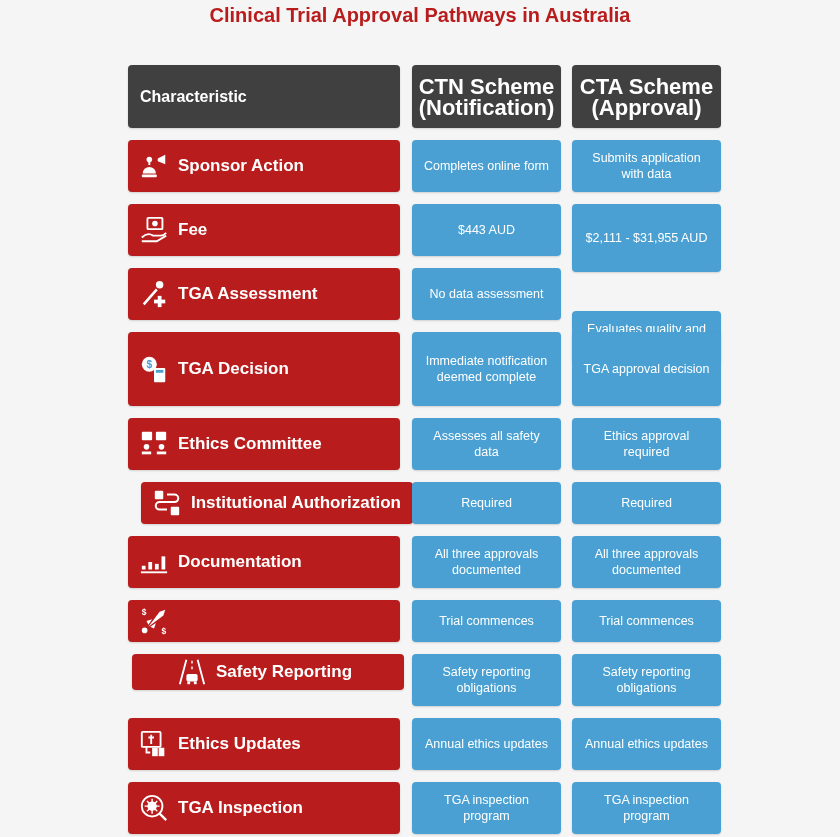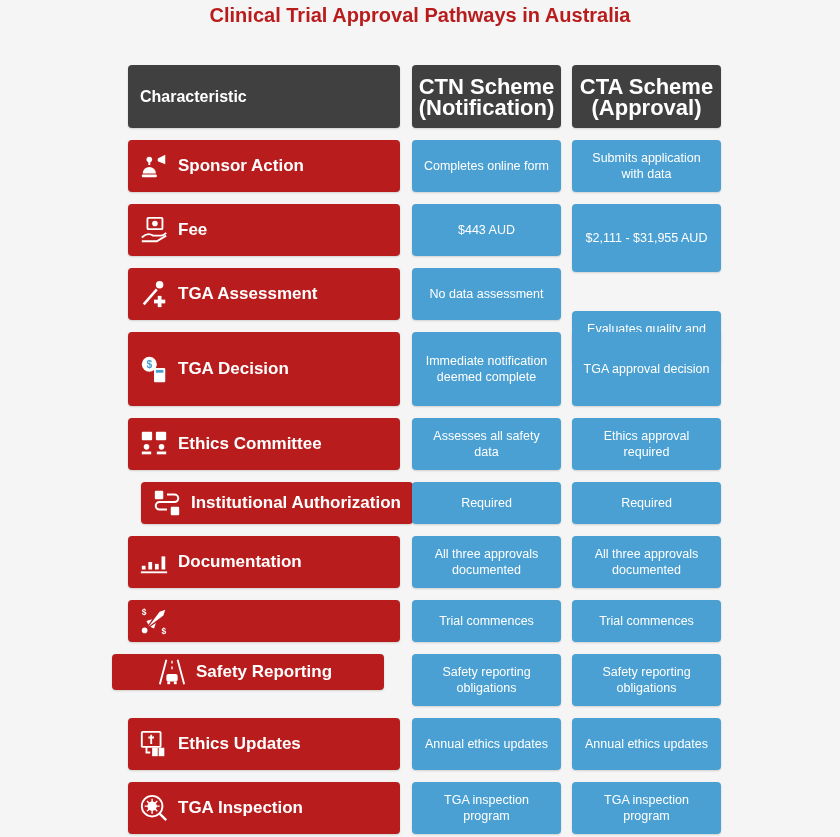--- a/index.html
+++ b/index.html
@@ -154,21 +154,21 @@
         <path d="M16 24 l2 -6 l-6 4 z"></path>
         <circle cx="6" cy="26" r="3"></circle>
         <text x="3" y="10" font-size="9" font-weight="bold" font-family="Liberation Sans, sans-serif">$</text>
         <text x="24" y="30" font-size="9" font-weight="bold" font-family="Liberation Sans, sans-serif">$</text>
       </svg>
   </span>
 </div>
 <div class="cell val" style="left:412px; top:600px; width:149px; height:42px;">Trial commences</div>
 <div class="cell val" style="left:572px; top:600px; width:149px; height:42px;">Trial commences</div>
 
-<div class="cell row-label" style="left:112px; top:654px; width:272px; height:36px;padding-left:44px;">
+<div class="cell row-label" style="left:132px; top:654px; width:272px; height:36px;padding-left:44px;">
   <span class="icon">
     <svg viewBox="0 0 32 32">
         <path d="M10 3 L3 29 M22 3 L29 29" stroke="#fff" stroke-width="2" fill="none"></path>
         <path d="M16 4 v3 M16 10 v3" stroke="#fff" stroke-width="1.5"></path>
         <rect x="10" y="18" width="12" height="8" rx="2" fill="#fff"></rect>
         <rect x="11" y="26" width="3" height="3" fill="#fff"></rect>
         <rect x="18" y="26" width="3" height="3" fill="#fff"></rect>
       </svg>
   </span>
   <span class="lbl">Safety Reporting</span>

